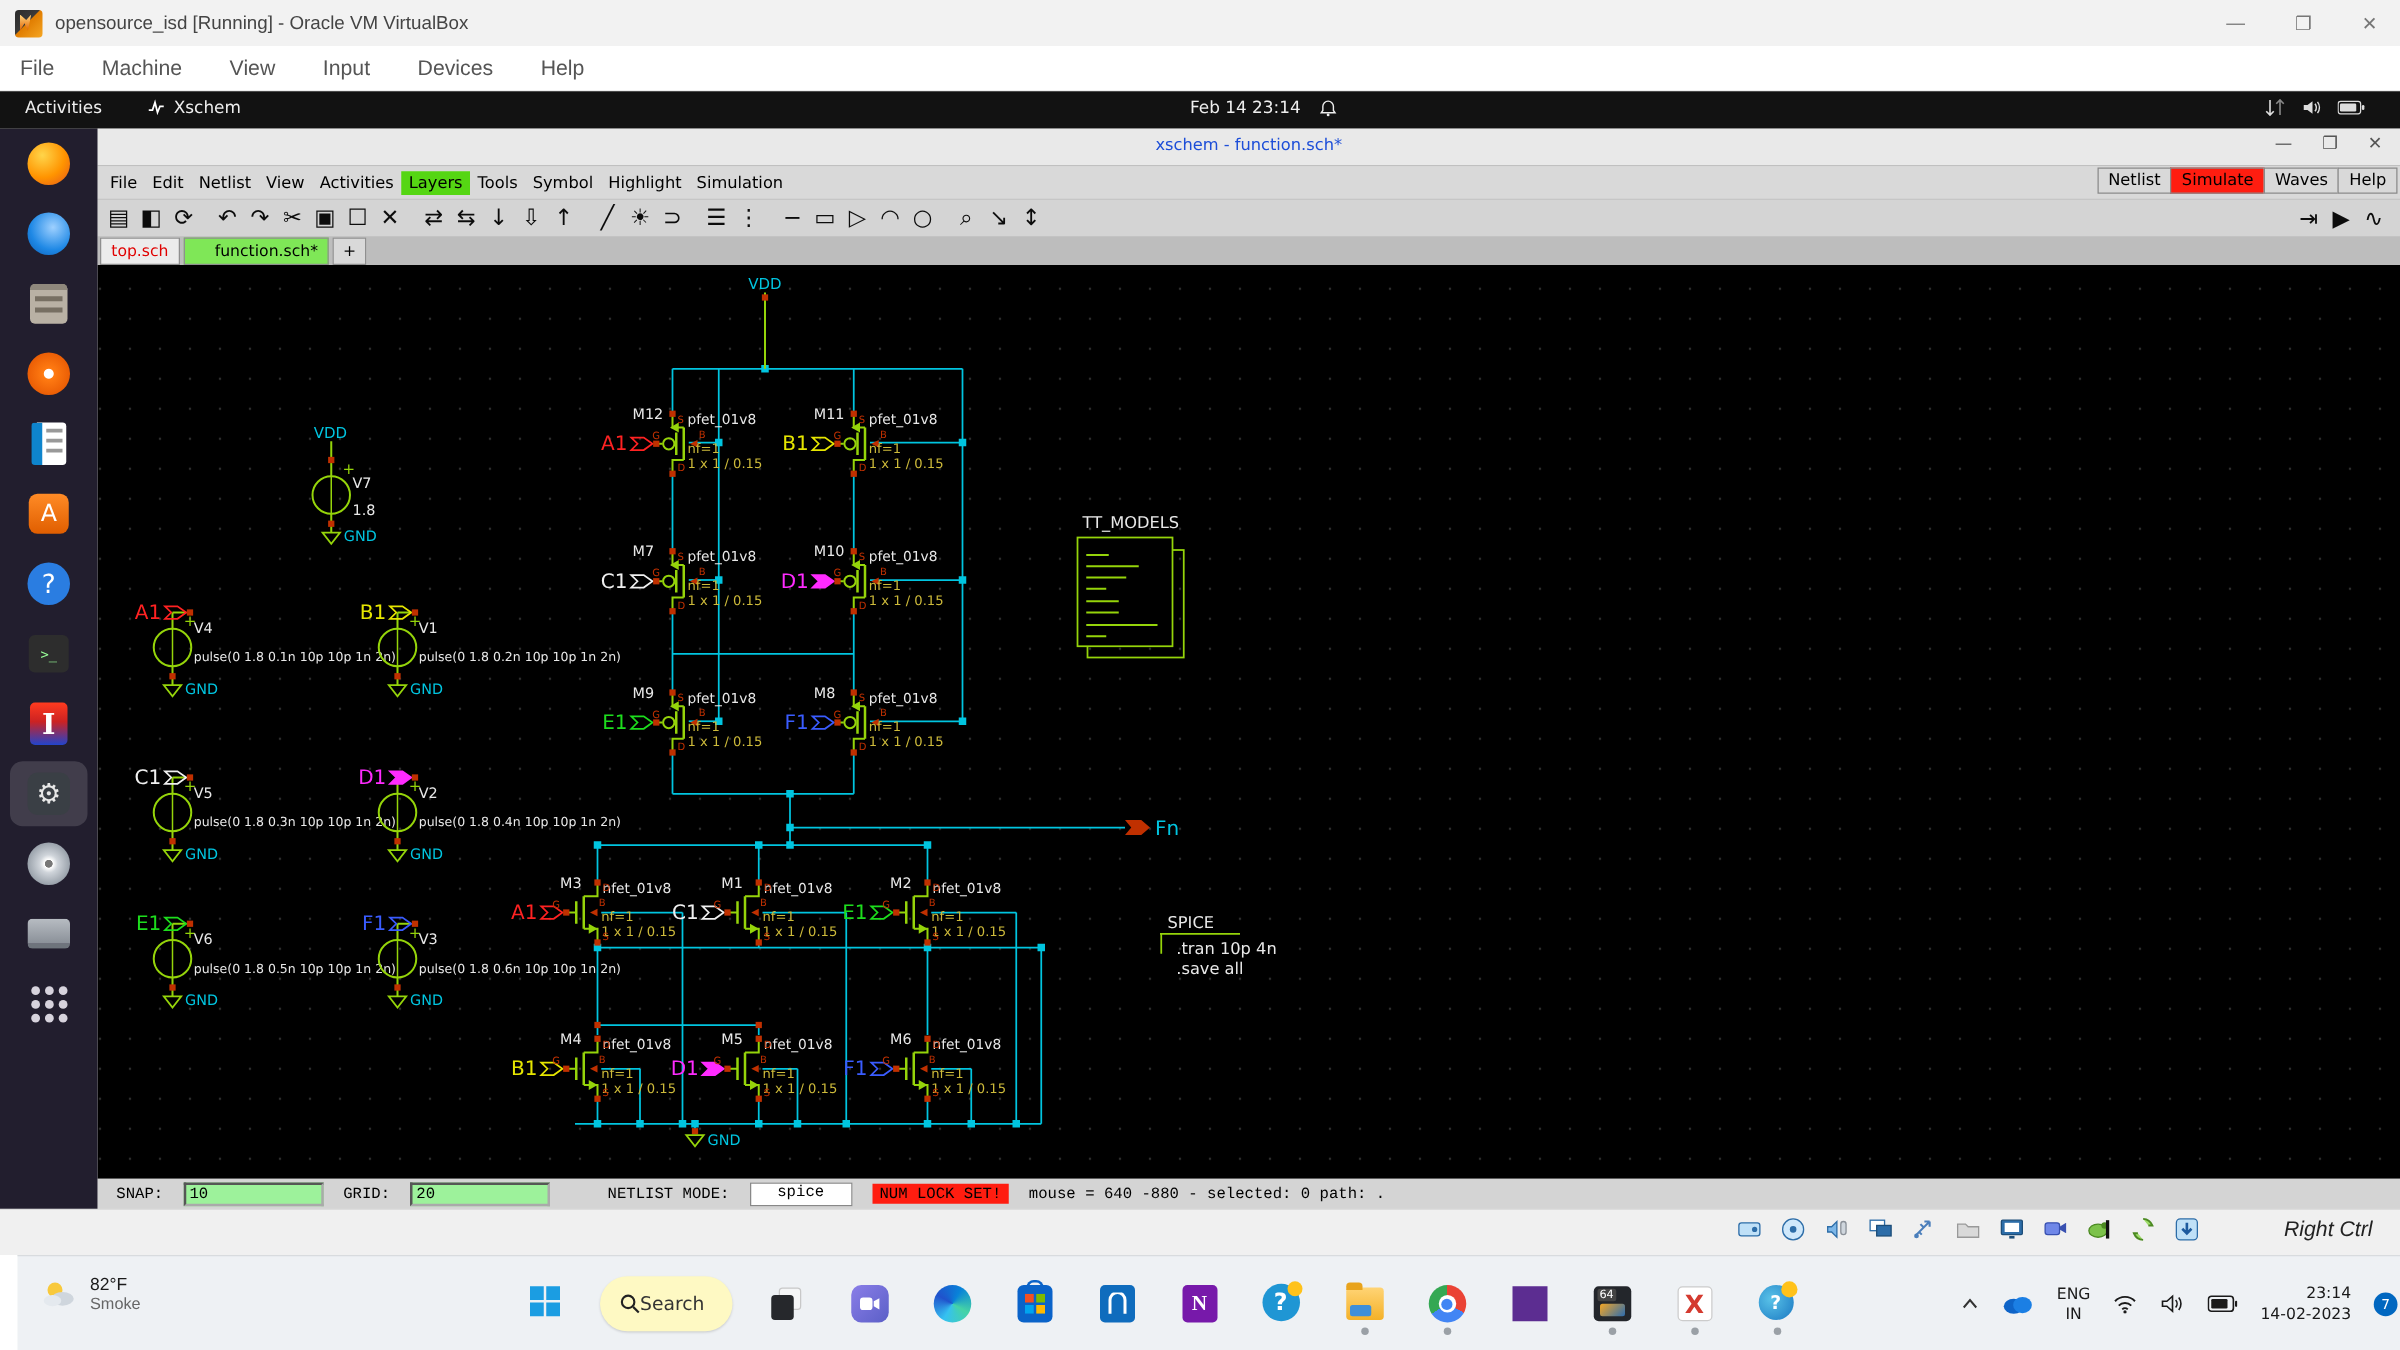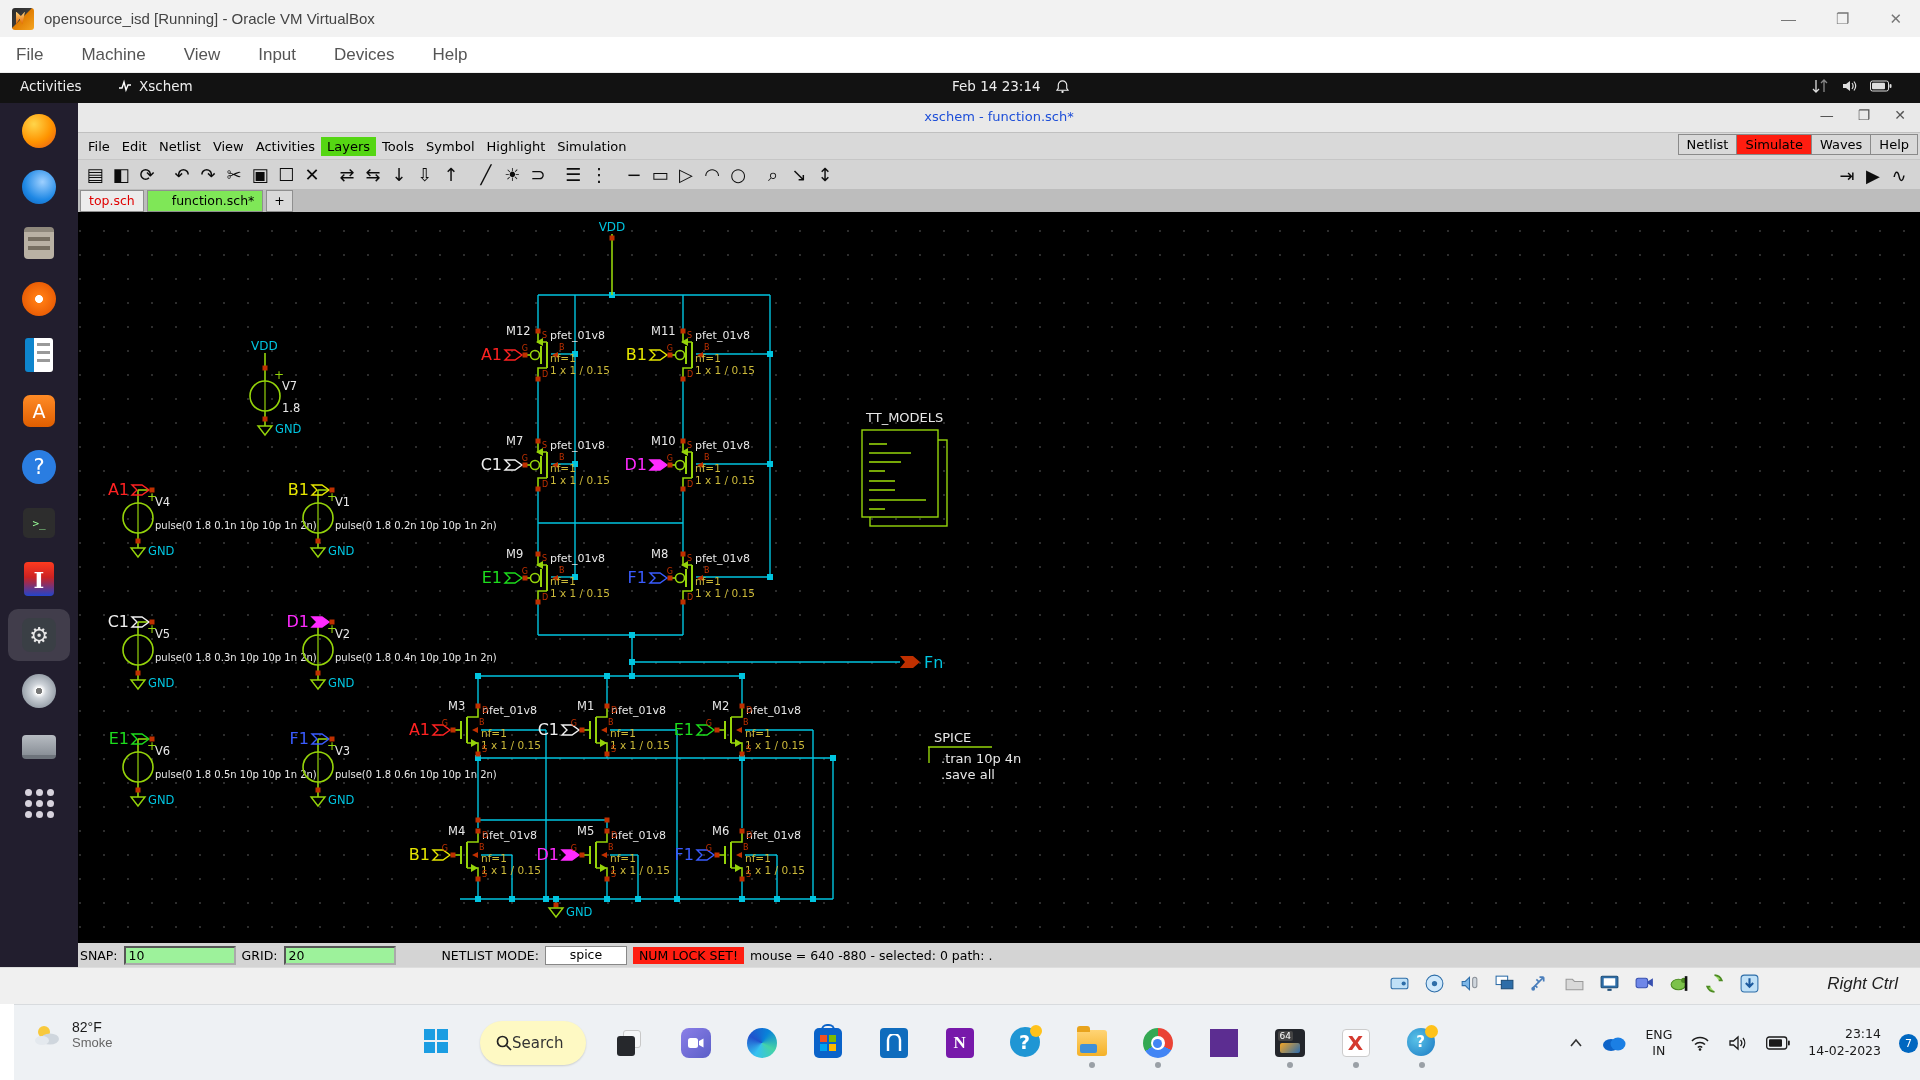--- a/index.html
+++ b/index.html
@@ -59,21 +59,21 @@
   .xtabs { position:absolute; left:0; top:86px; width:100%; height:23px; background:#bdbdbd;
     display:flex; align-items:flex-end; padding-left:2px; font-size:12.5px;}
   .xtab { padding:2px 8px 3px; border:1px solid #8f8f8f; margin-right:3px; background:#ececec;}
   .xtab.first { color:#e00000; }
   .xtab.active { background:#7fe757; color:#000;padding-left:24px; }
   .xtab.plus { padding:2px 7px 3px; background:#d9d9d9; }
   .xcanvas { position:absolute; left:0; top:109px; width:1842px; height:731px; background:#000;
     background-image:radial-gradient(circle,#2d2d2d 1px,transparent 1.3px);
     background-size:24px 24px; background-position:14px 7px; overflow:hidden;}
   .xstatus { position:absolute; left:0; top:840px; width:100%; height:24px; background:#d4d4d4;
-    display:flex; align-items:center; font-size:12.5px; color:#000; gap:6px; padding-left:2px;}
+    display:flex; align-items:center; font-size:12.5px; color:#000; gap:16px; padding-left:15px;font-family:Liberation Mono, monospace;}
   .xs-box { width:112px; height:19px; background:#9df29b; border:2px inset #aaa; padding:0 3px; font-size:12.5px;}
   .xs-spice { width:82px; height:19px; background:#fff; border:1px solid #888; text-align:center;}
   .xs-alert { background:#ff1d10; padding:1px 6px; }
 
   
   .vb-status { position:absolute; left:0; top:967px; width:1920px; height:37px; background:#f0f0f0;
     border-top:1px solid #ddd;font-style:italic; }
   .vbs-icons { position:absolute; right:160px; top:5px; display:flex; gap:14px; align-items:center;}
   .vbs-key { position:absolute; right:22px; top:6px; font-size:17px; color:#222;
     font-family:"Liberation Sans",sans-serif;}
@@ -806,21 +806,21 @@
             <text x="941" y="763" fill="#e8e8e8" font-size="13" text-anchor="start" font-family="DejaVu Sans Mono, monospace">.tran 10p 4n</text>
             <text x="941" y="779" fill="#e8e8e8" font-size="13" text-anchor="start" font-family="DejaVu Sans Mono, monospace">.save all</text>
           </g>
         </svg>
     </div>
     <div class="xstatus">
       <span>SNAP:</span>
       <span class="xs-box">10</span>
       <span>GRID:</span>
       <span class="xs-box">20</span>
-      <span style="margin-left:40px">NETLIST MODE:</span>
+      <span style="margin-left:30px">NETLIST MODE:</span>
       <span class="xs-spice">spice</span>
       <span class="xs-alert">NUM LOCK SET!</span>
       <span>mouse = 640 -880 - selected: 0 path: .</span>
     </div>
   </div>
 
   <div class="vb-status">
     <div class="vbs-icons" id="vbs-icons">
         <span><svg width="21" height="21" viewBox="0 0 20 20">
             <rect x="2" y="5" width="16" height="10" rx="2" fill="#bfe0f7" stroke="#2d6da8"></rect>

